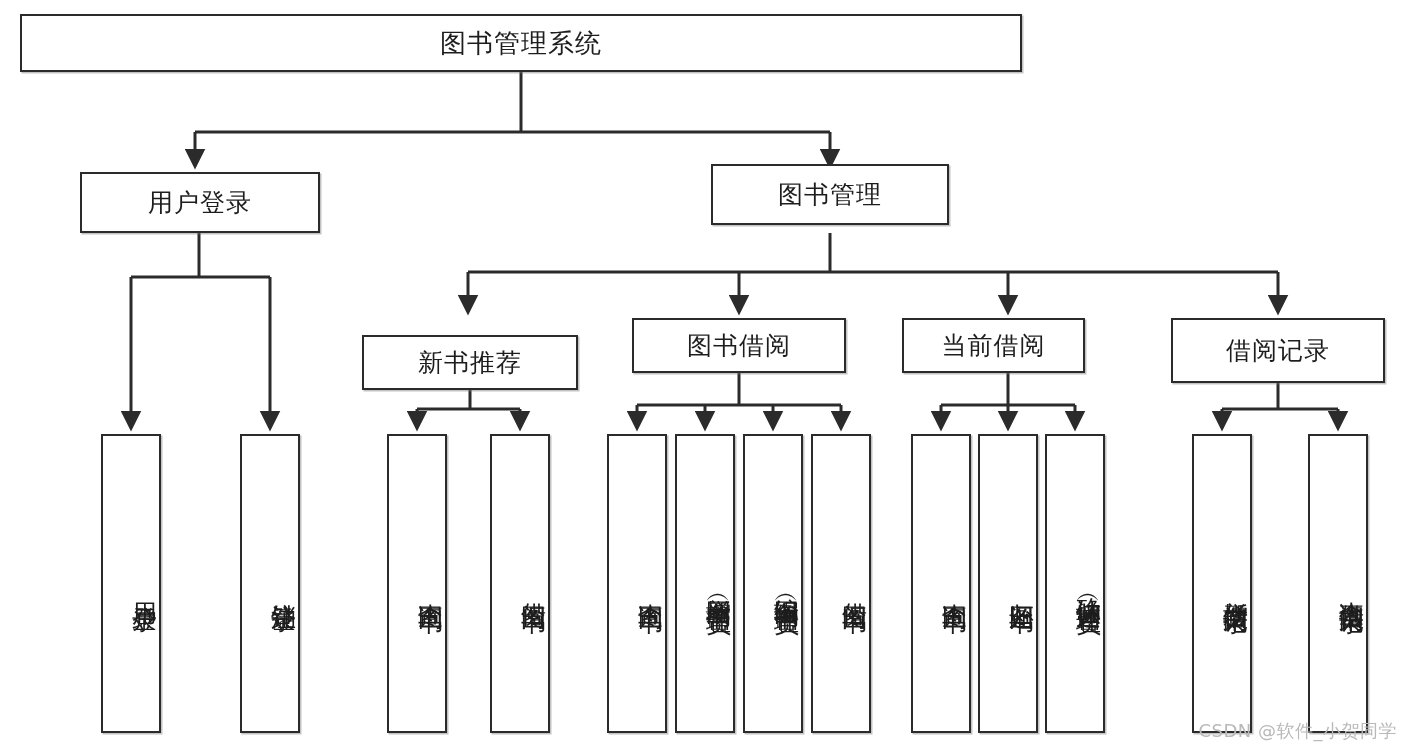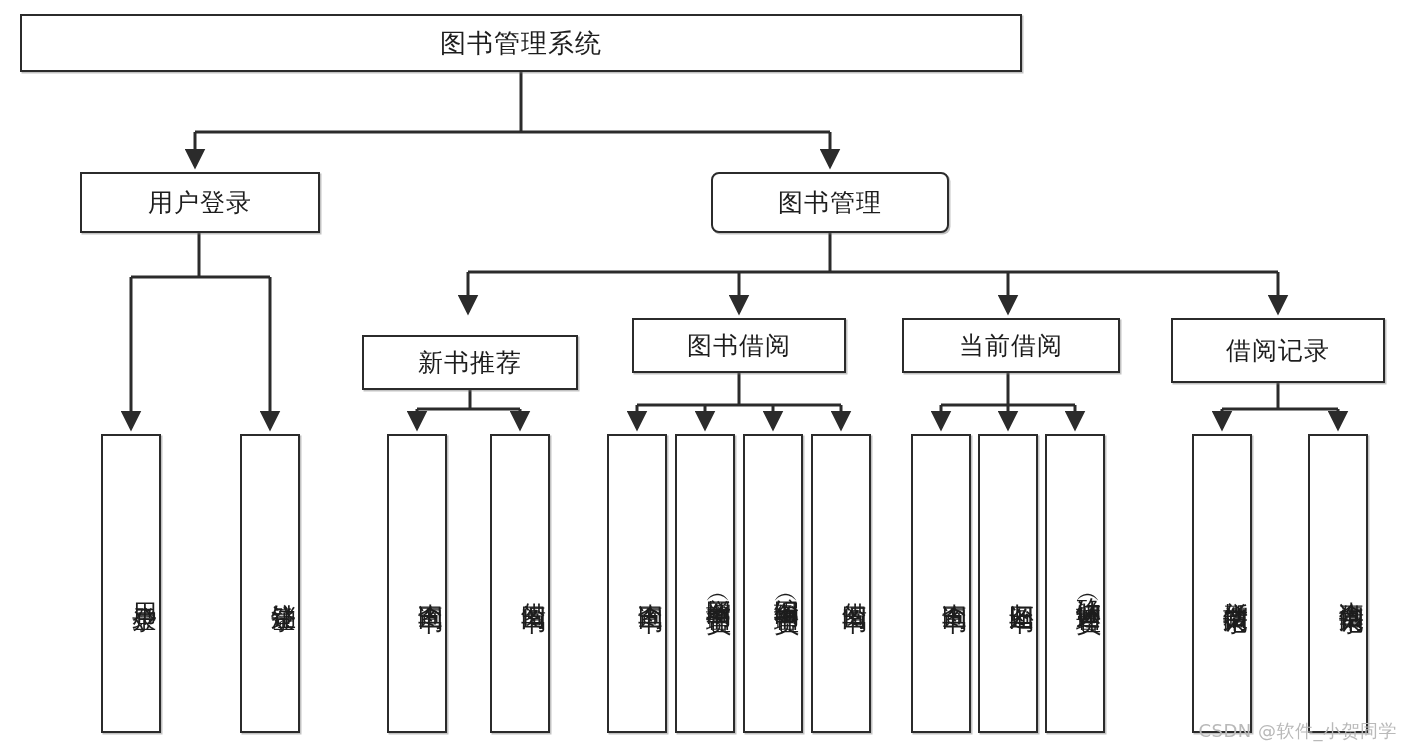--- a/index.html
+++ b/index.html
@@ -126,31 +126,31 @@
     </g>
   </svg>
 
   <div class="node node-h node-title" style="left:20px; top:14px; width:1002px; height:58px;">
     <span>图书管理系统</span>
   </div>
 
   <div class="node node-h" style="left:80px; top:172px; width:240px; height:61px;">
     <span>用户登录</span>
   </div>
-  <div class="node node-h" style="left:711px; top:172px; width:238px; height:61px;border-radius:8px;">
+  <div class="node node-h" style="left:711px; top:164px; width:238px; height:61px;">
     <span>图书管理</span>
   </div>
 
   <div class="node node-h" style="left:362px; top:318px; width:216px; height:55px;margin-top:17px;">
     <span>新书推荐</span>
   </div>
   <div class="node node-h" style="left:632px; top:318px; width:214px; height:55px;">
     <span>图书借阅</span>
   </div>
-  <div class="node node-h" style="left:902px; top:318px; width:218px; height:55px;">
+  <div class="node node-h" style="left:902px; top:318px; width:183px; height:55px;">
     <span>当前借阅</span>
   </div>
   <div class="node node-h" style="left:1171px; top:318px; width:214px; height:65px;">
     <span>借阅记录</span>
   </div>
 
   <div class="node node-v" style="left:101px; top:434px; width:60px; height:299px;">
     <span>用户登录</span>
   </div>
   <div class="node node-v" style="left:240px; top:434px; width:60px; height:299px;">

